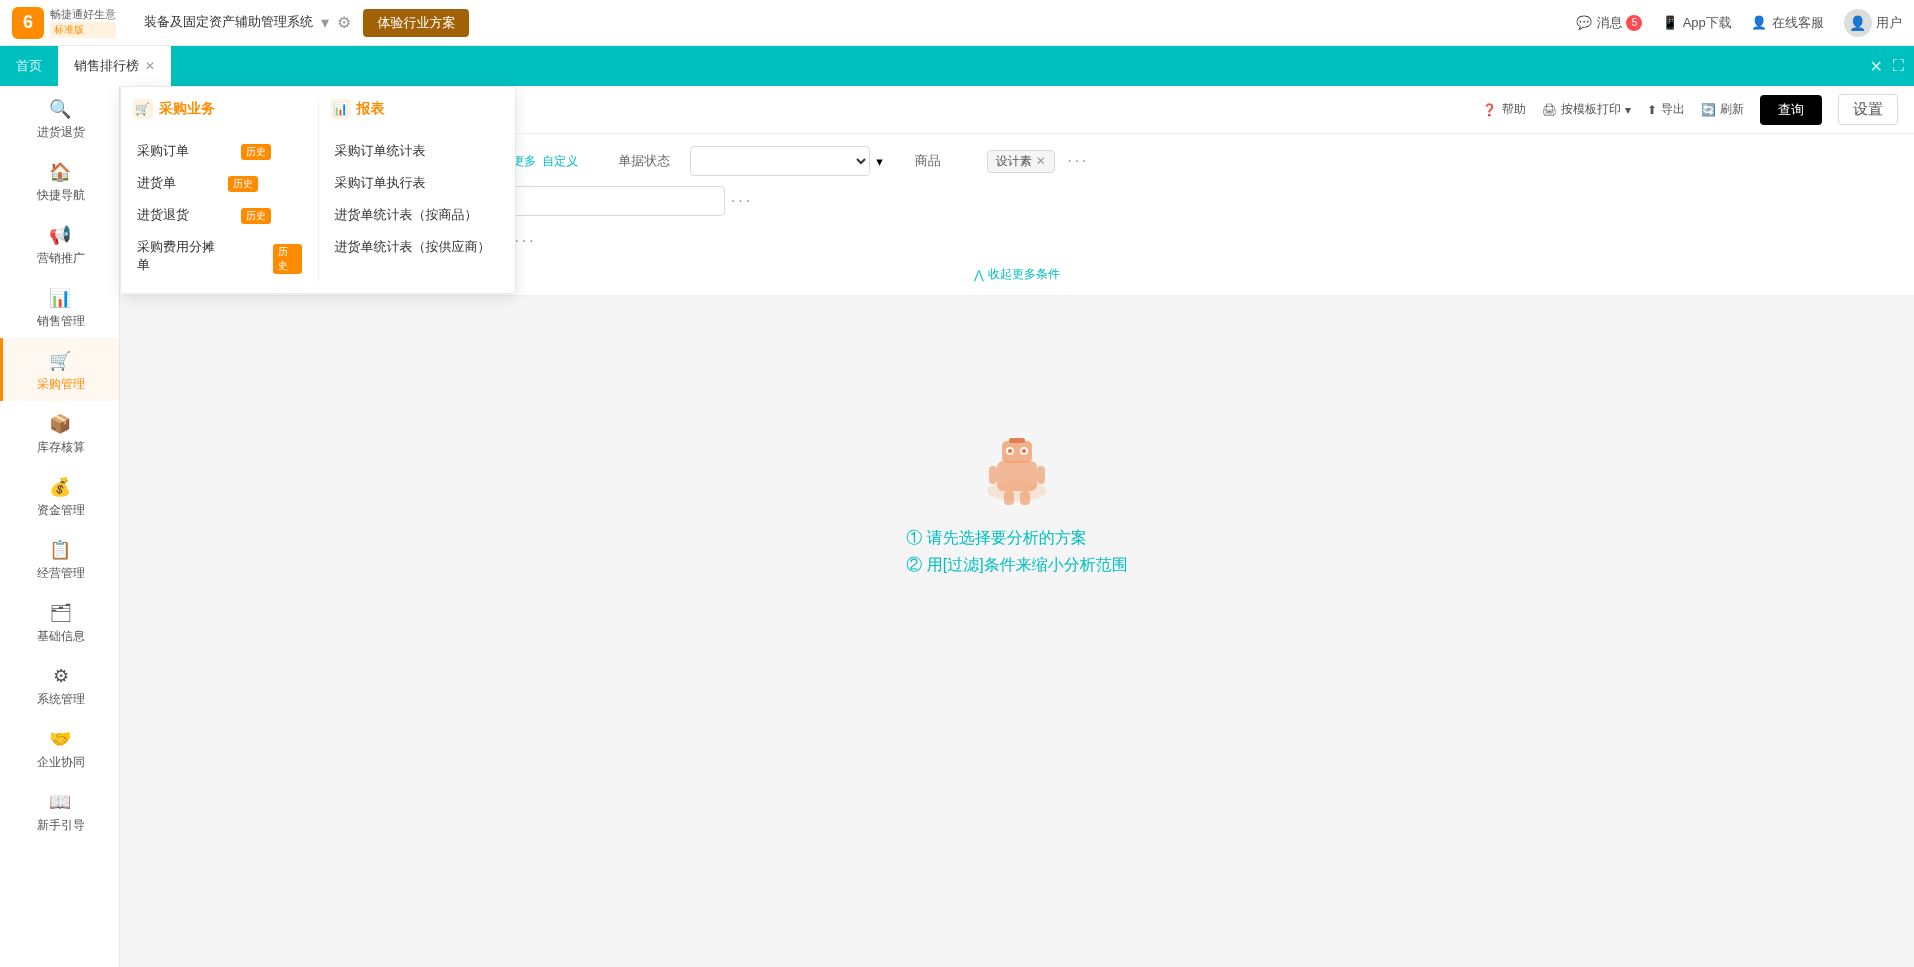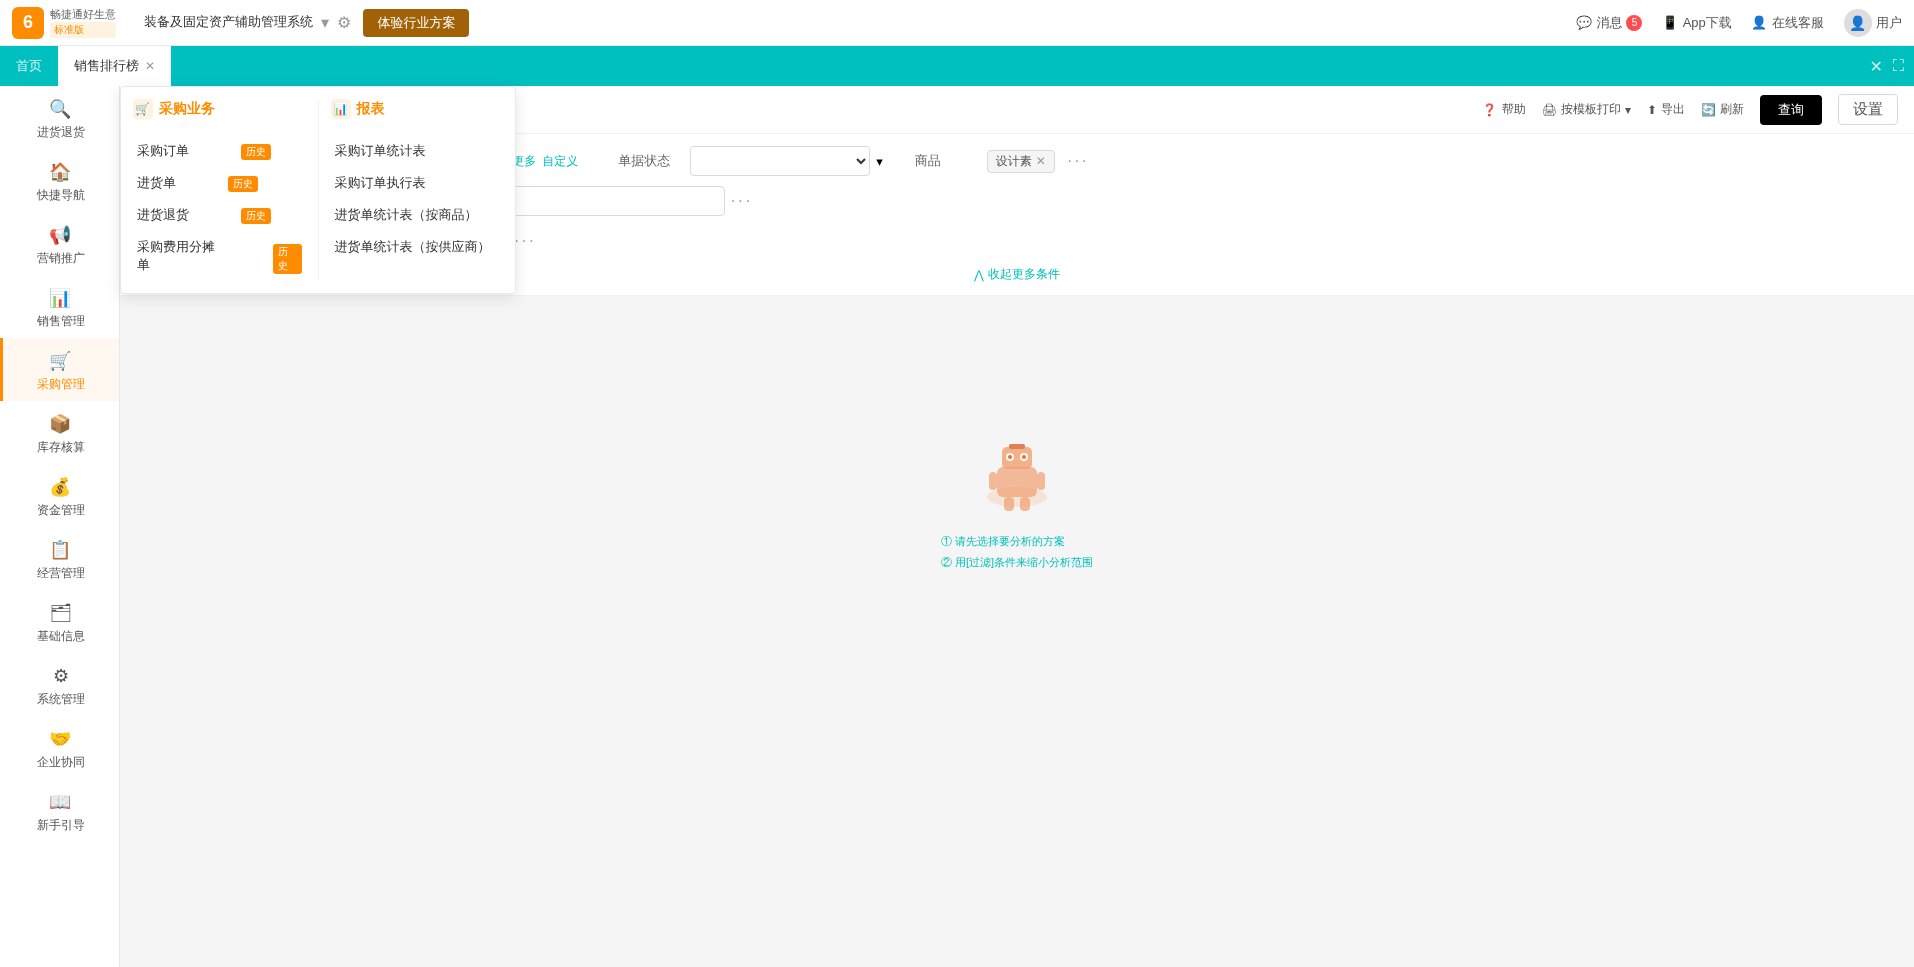--- a/index.html
+++ b/index.html
@@ -273,21 +273,21 @@
       align-items: center;
       justify-content: center;
       height: 400px;
       color: #999;
       gap: 12px;
     }
     .empty-icon {
       width: 100px; height: 100px;
       position: relative;
     }
-    .empty-text { font-size: 11px; }
+    .empty-text { font-size: 16px; }
     .empty-text span { color: #00bfbf; }
 
     
     .dropdown-overlay {
       position: fixed;
       top: 86px; left: 120px;
       z-index: 200;
     }
     .dropdown-menu {
       background: #fff;

